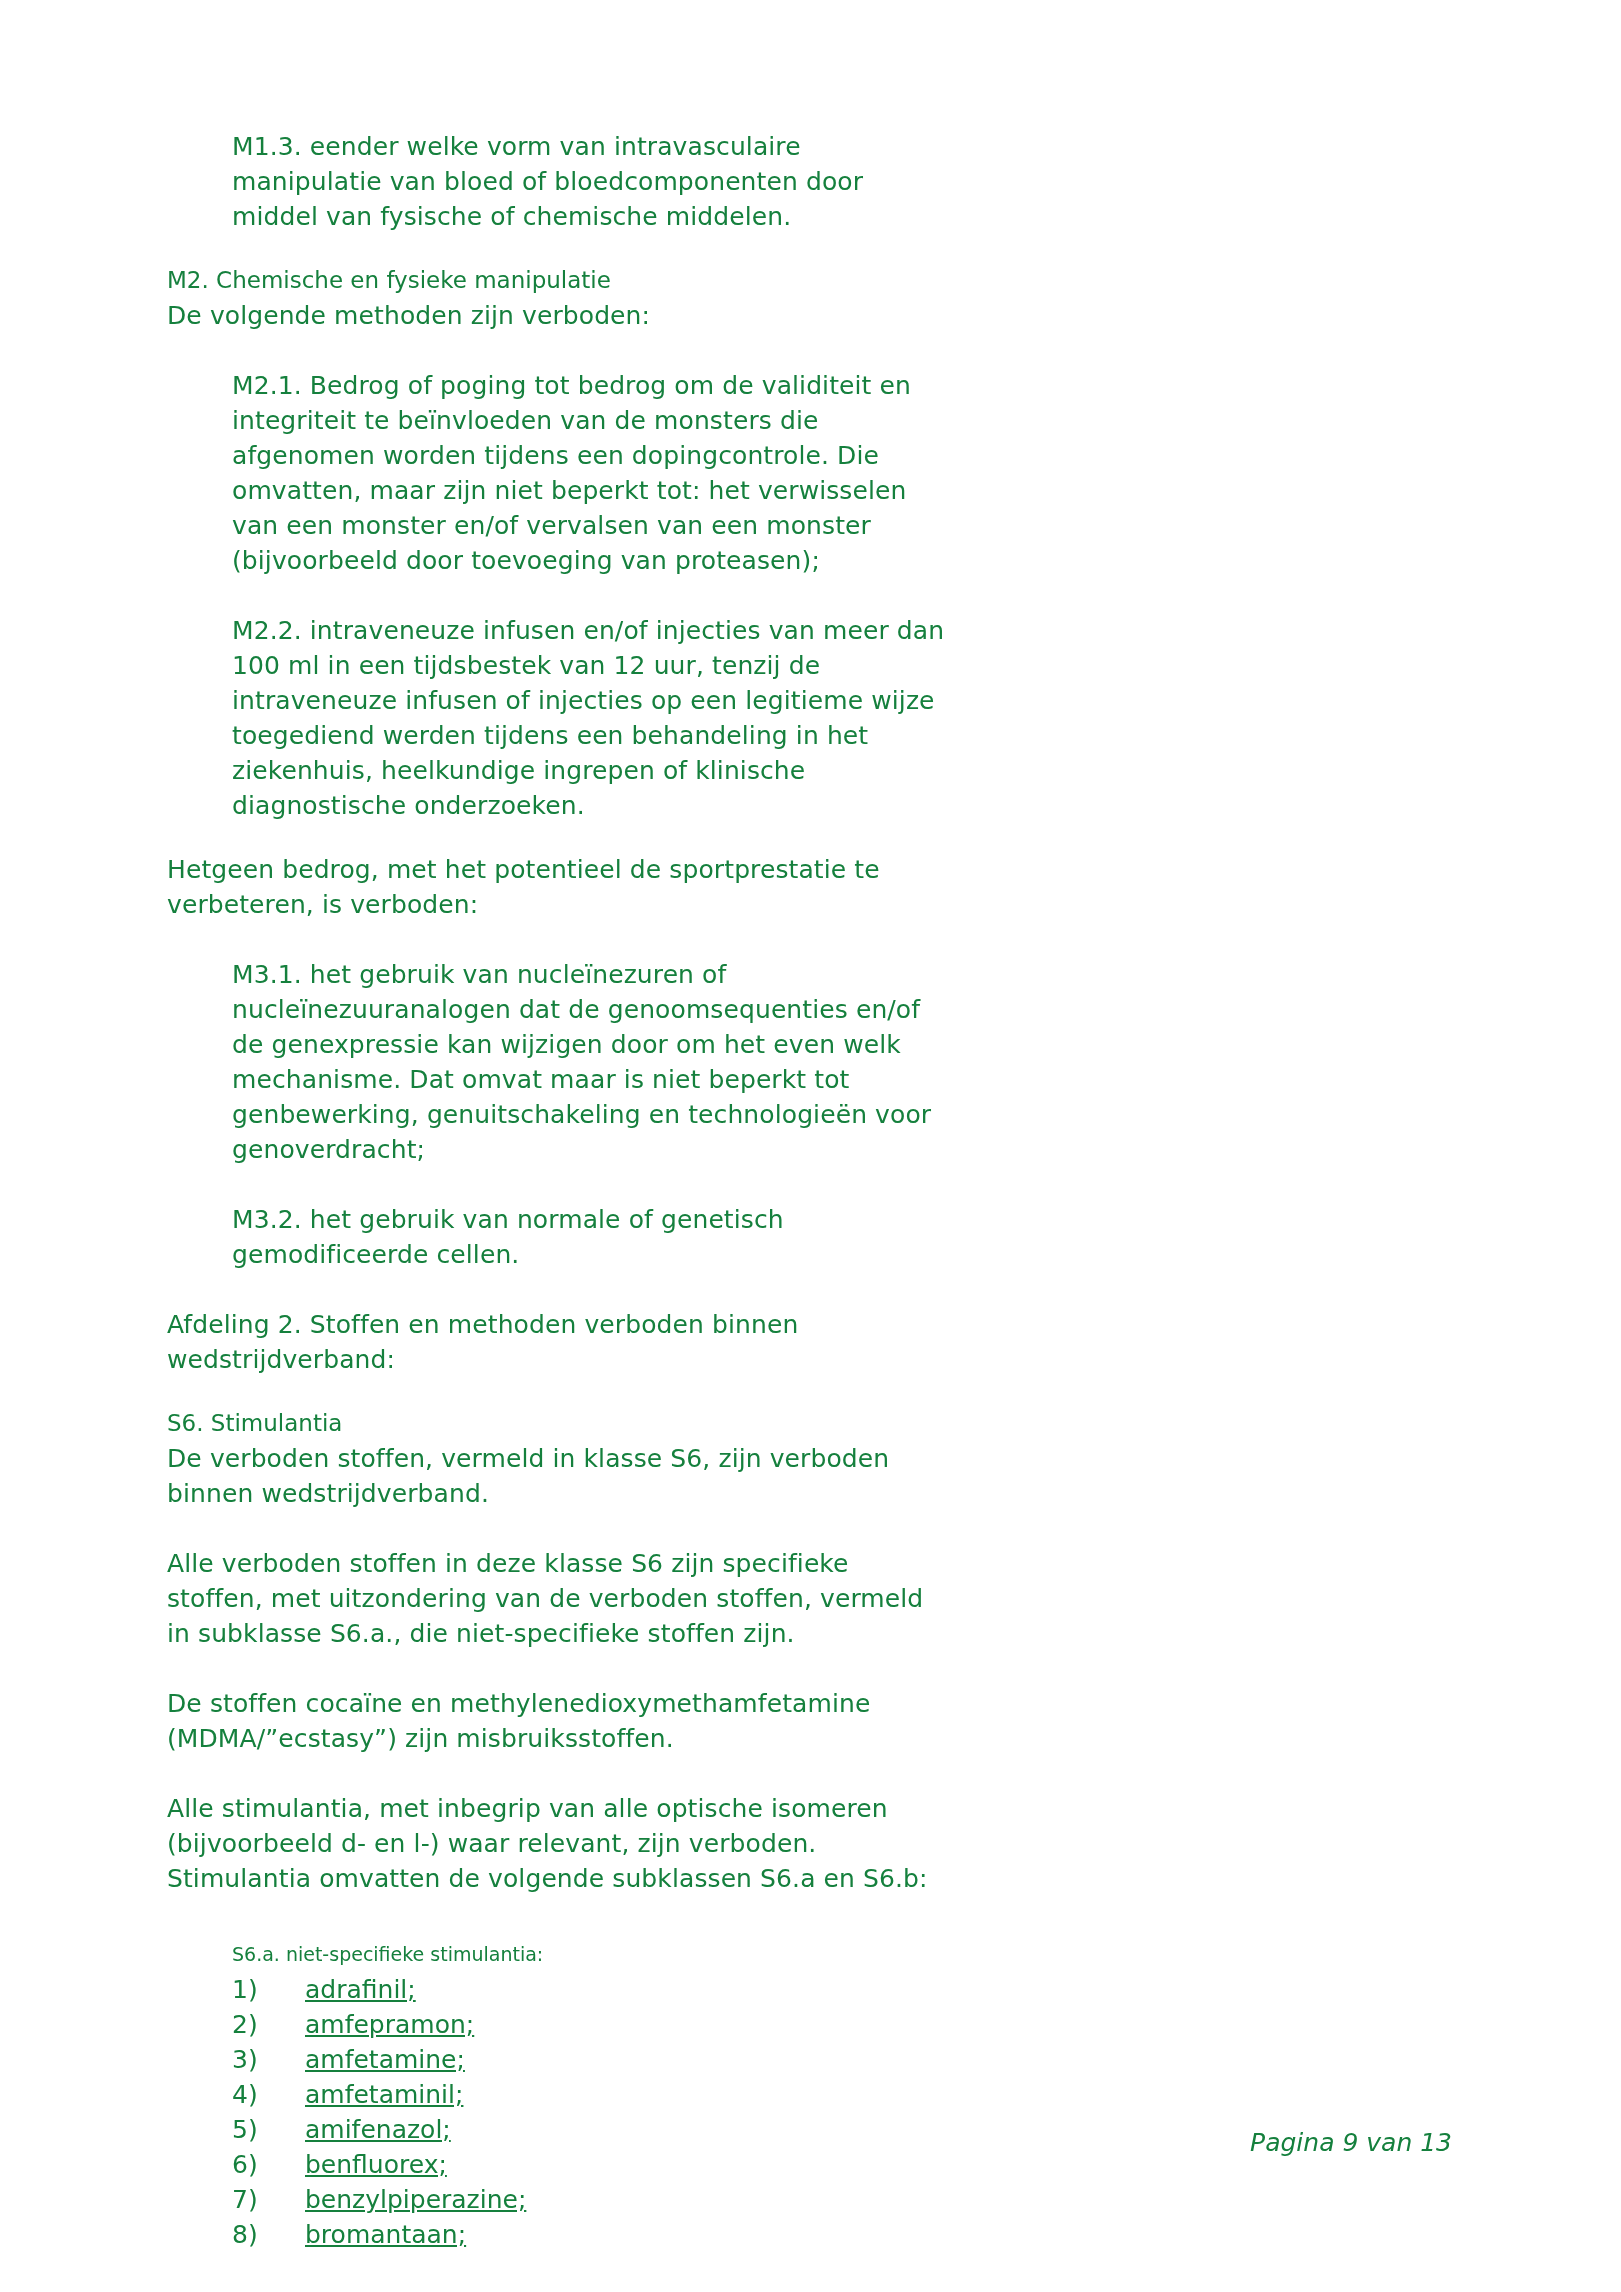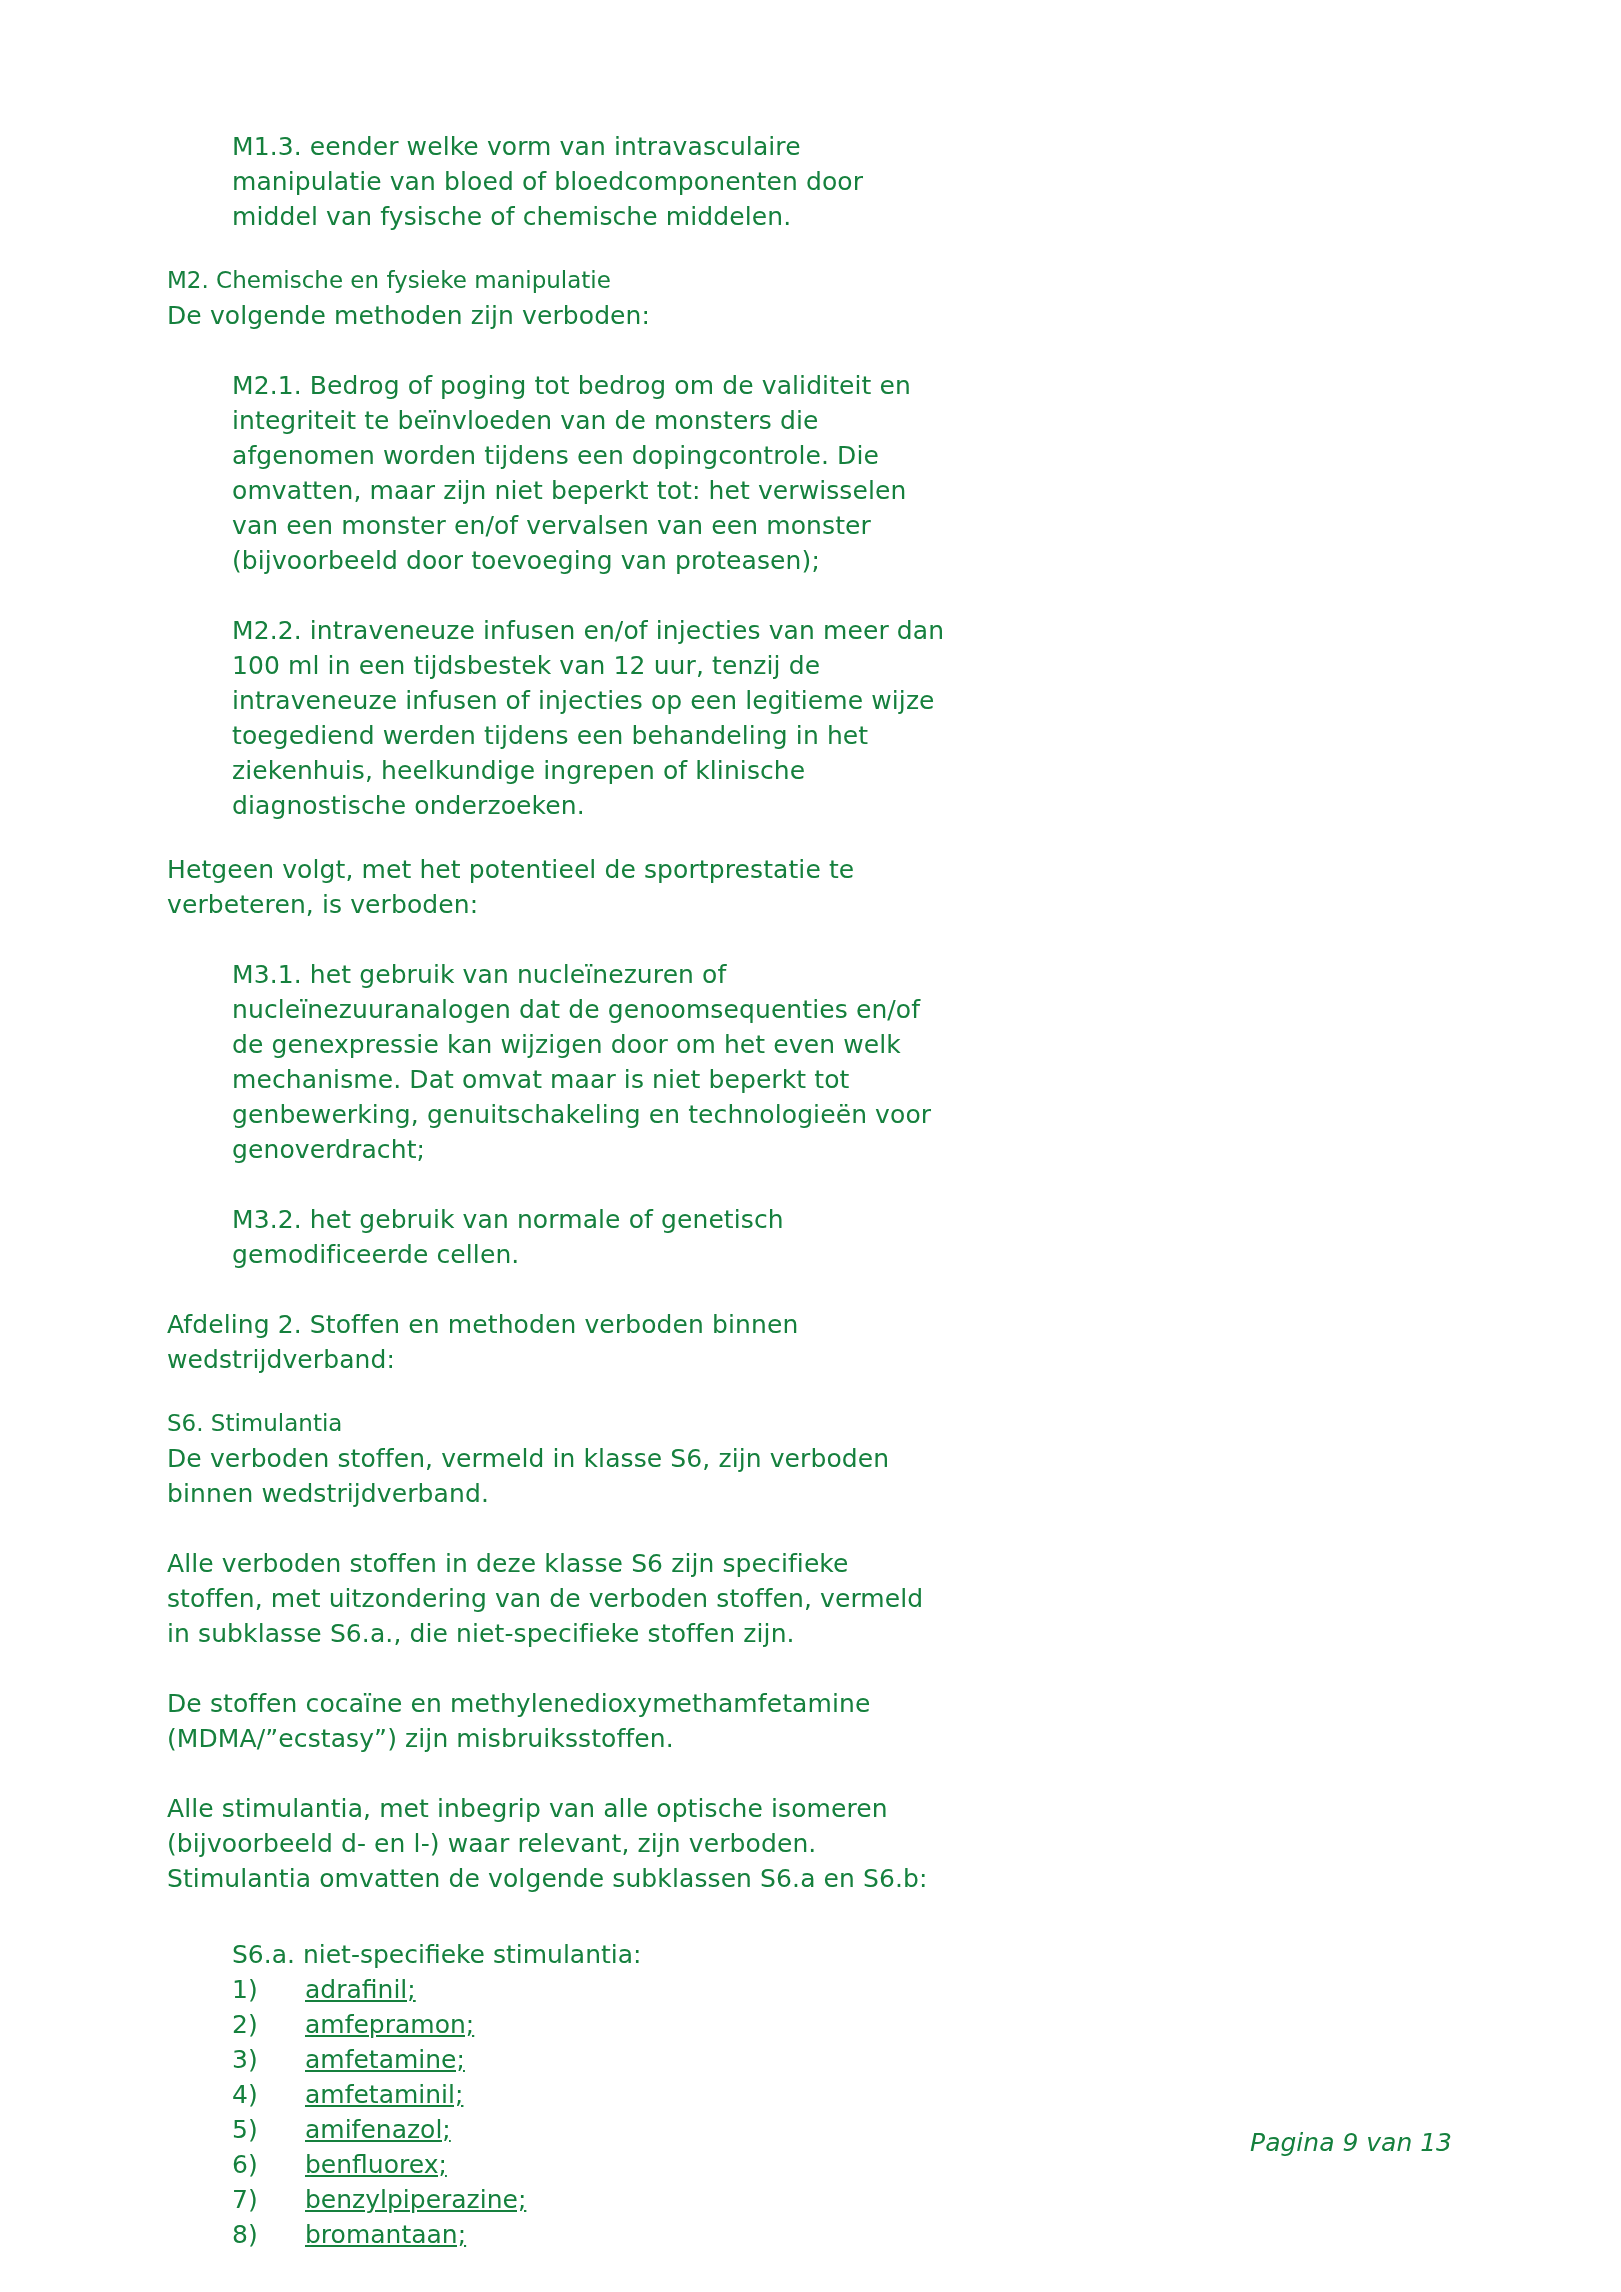--- a/index.html
+++ b/index.html
@@ -67,21 +67,21 @@
   }
   .numlist .num {
     width: 73px;
     flex: 0 0 73px;
   }
   .numlist .val {
     flex: 1 1 auto;
     text-decoration: underline;
   }
   .sublist-title {
-    font-size: 25px;
+    font-size: 19px;
     line-height: 35px;
     margin: 0 0 0 65px;
   }
 
   
   .footer {
     position: absolute;
     right: 169px;
     bottom: 135px;
     font-size: 25px;
@@ -110,21 +110,21 @@
     <div class="gap-lg"></div>
 
     <p class="para indent">M2.1. Bedrog of poging tot bedrog om de validiteit en integriteit te beïnvloeden van de monsters die afgenomen worden tijdens een dopingcontrole. Die omvatten, maar zijn niet beperkt tot: het verwisselen van een monster en/of vervalsen van een monster (bijvoorbeeld door toevoeging van proteasen);</p>
 
     <div class="gap-lg"></div>
 
     <p class="para indent">M2.2. intraveneuze infusen en/of injecties van meer dan 100 ml in een tijdsbestek van 12 uur, tenzij de intraveneuze infusen of injecties op een legitieme wijze toegediend werden tijdens een behandeling in het ziekenhuis, heelkundige ingrepen of klinische diagnostische onderzoeken.</p>
 
     <div class="gap-md"></div>
 
-    <p class="para">Hetgeen volgt, met het potentieel de sportprestatie te verbeteren, is verboden:</p>
+    <p class="para">Hetgeen bedrog, met het potentieel de sportprestatie te verbeteren, is verboden:</p>
 
     <div class="gap-lg"></div>
 
     <p class="para indent">M3.1. het gebruik van nucleïnezuren of nucleïnezuuranalogen dat de genoomsequenties en/of de genexpressie kan wijzigen door om het even welk mechanisme. Dat omvat maar is niet beperkt tot genbewerking, genuitschakeling en technologieën voor genoverdracht;</p>
 
     <div class="gap-lg"></div>
 
     <p class="para indent">M3.2. het gebruik van normale of genetisch gemodificeerde cellen.</p>
 
     <div class="gap-lg"></div>

